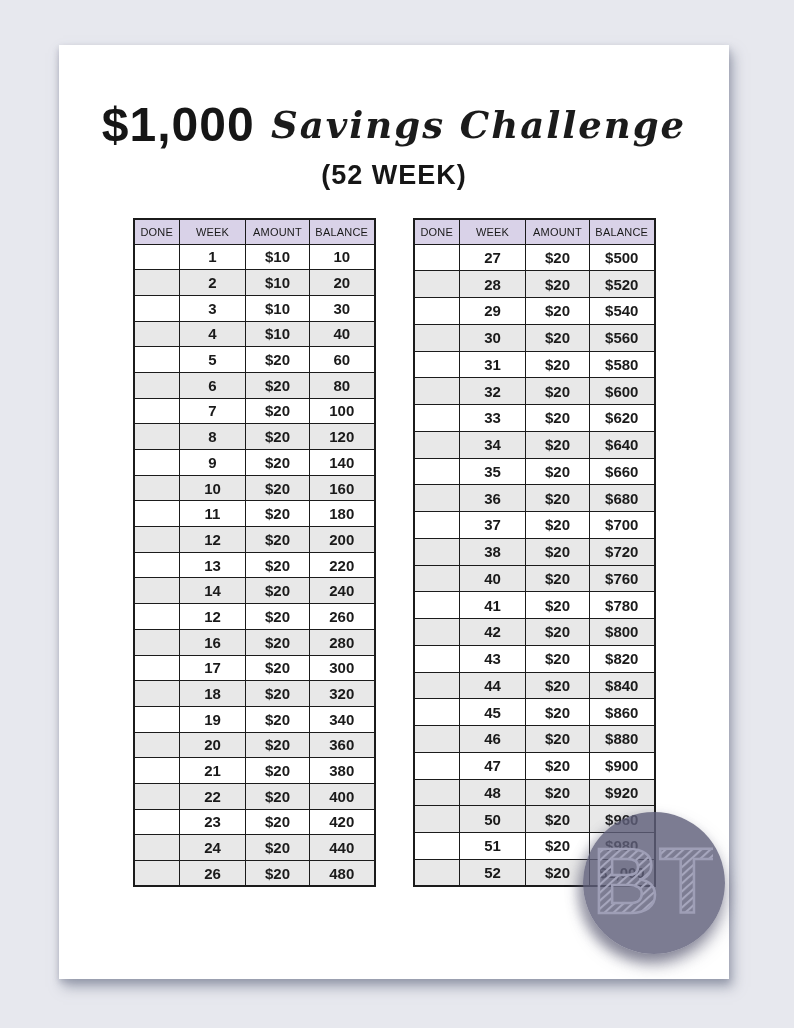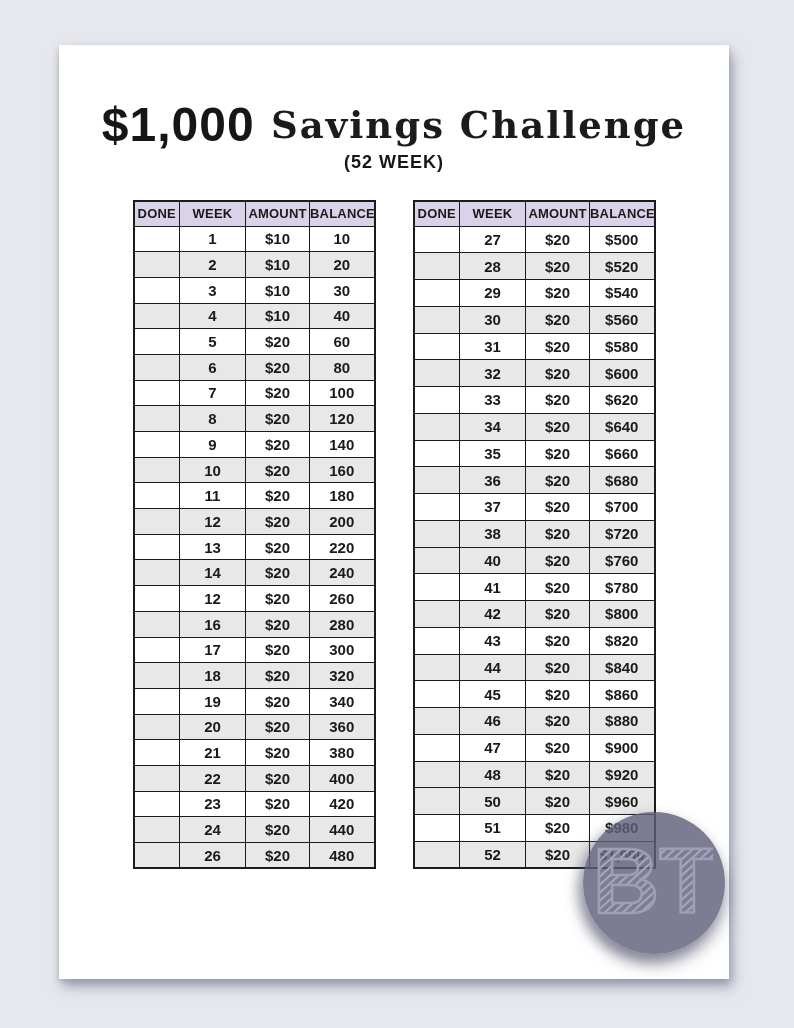--- a/index.html
+++ b/index.html
@@ -22,32 +22,34 @@
   .title-amount {
     font-family:"Liberation Sans", sans-serif;
     font-weight:900;
     font-size:48px;
     letter-spacing:1px;
     color:#161616;
     vertical-align:middle;
   }
   .title-script {
     font-family:"DejaVu Serif", serif;
+    font-style:italic;
     font-weight:700;
     font-size:37px;
     letter-spacing:2px;
     color:#1b1b1b;
     vertical-align:middle;
     margin-left:12px;
   }
   .subtitle {
     font-weight:900;
-    font-size:18px;
+    font-size:27px;
     letter-spacing:1px;
     color:#161616;
+    margin-top:8px;
   }
   .tables-wrap {
     display:flex;
     justify-content:center;
     gap:37px;
     margin-top:27px;
   }
   table.savings {
     border-collapse:collapse;
     border:2.5px solid #1b1b1b;
@@ -62,22 +64,22 @@
     border:1.6px solid #1b1b1b;
     text-align:center;
     vertical-align:middle;
     height:25.7px;
     padding:0;
     color:#1a1a1a;
     overflow:hidden;
   }
   table.savings th {
     background:#d9d2e8;
-    font-size:13px;
-    font-weight:700;
+    font-size:11px;
+    font-weight:400;
     letter-spacing:0.2px;
     height:25px;
     margin-top:48px;
   }
   table.savings td {
     font-size:15px;
     font-weight:800;
   }
   table.savings tr.alt td { background:#e8e8e8; }
   .watermark {

